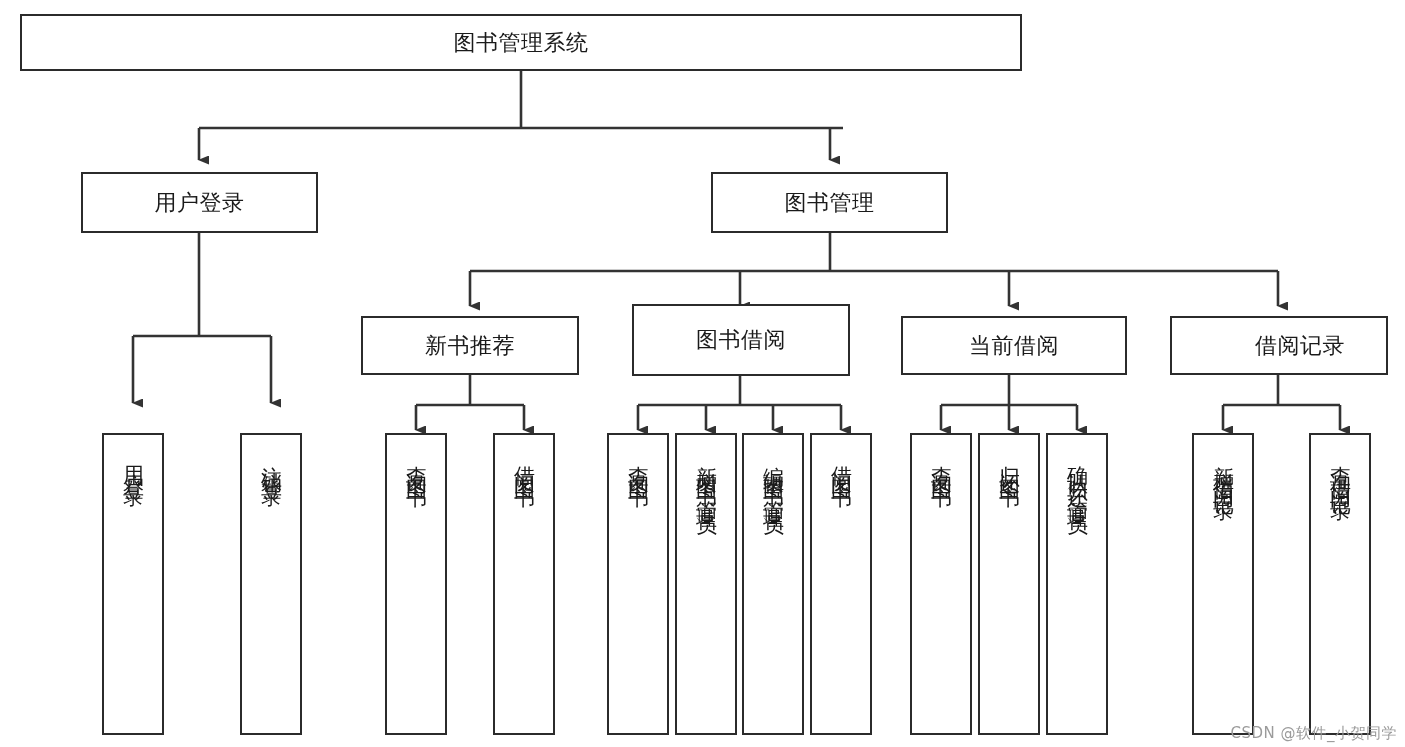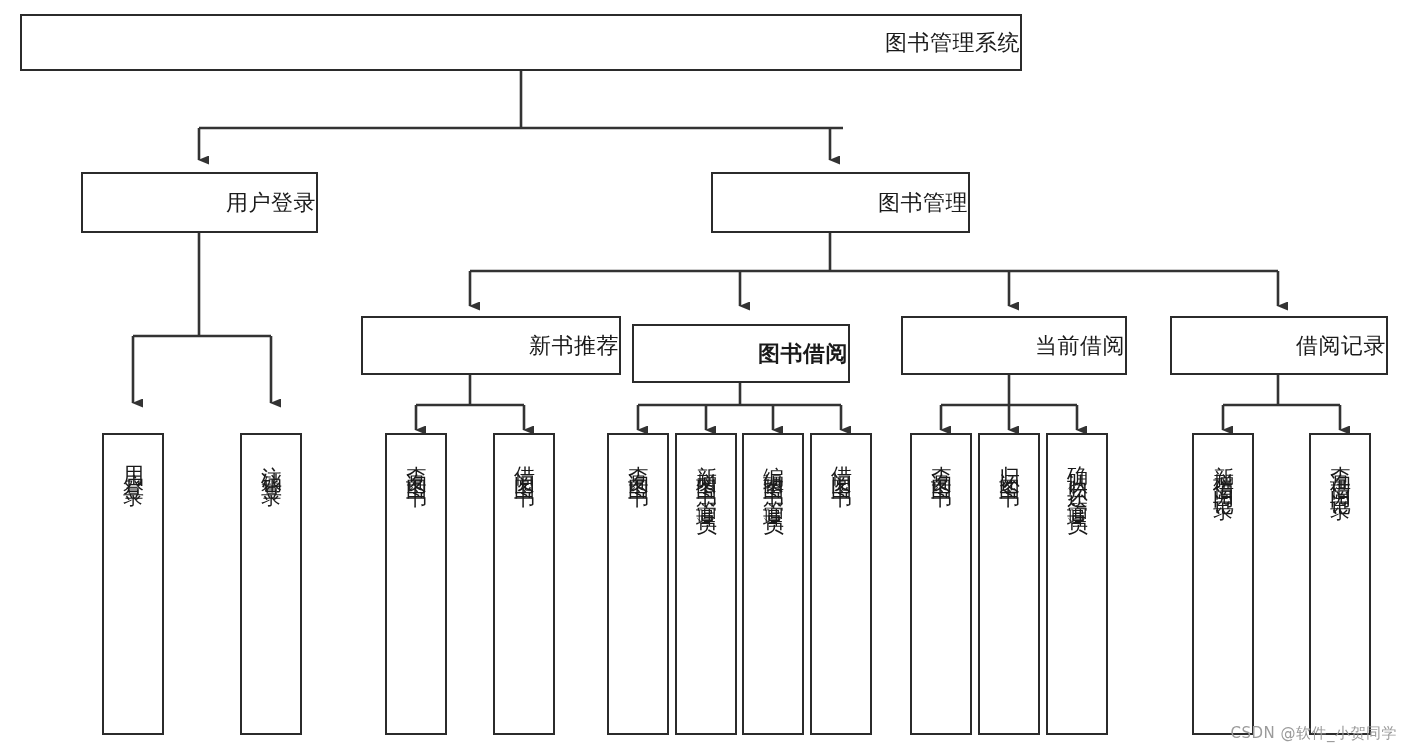--- a/index.html
+++ b/index.html
@@ -24,21 +24,21 @@
     width: 1405px;
     height: 747px;
   }
   .node {
     position: absolute;
     box-sizing: border-box;
     background: #ffffff;
     border: 2.5px solid #2b2b2b;
     display: flex;
     align-items: center;
-    justify-content: flex-end;
+    justify-content: center;
     z-index: 2;
   }
   .node-label {
     color: #1a1a1a;
     font-size: 22px;
     line-height: 1.25;
     letter-spacing: 0.5px;
     white-space: nowrap;
   }
   .node.vertical {
@@ -120,28 +120,28 @@
     </g>
   </svg>
 
   <div class="node" style="left:20px; top:14px; width:1002px; height:57px;">
     <span class="node-label">图书管理系统</span>
   </div>
 
   <div class="node" style="left:81px; top:172px; width:237px; height:61px;">
     <span class="node-label">用户登录</span>
   </div>
-  <div class="node" style="left:711px; top:172px; width:259px; height:61px;">
+  <div class="node" style="left:711px; top:172px; width:237px; height:61px;">
     <span class="node-label">图书管理</span>
   </div>
 
-  <div class="node" style="left:361px; top:316px; width:260px; height:59px;">
+  <div class="node" style="left:361px; top:316px; width:218px; height:59px;">
     <span class="node-label">新书推荐</span>
   </div>
-  <div class="node" style="left:632px; top:324px; width:218px; height:59px;font-weight:bold;">
+  <div class="node" style="left:632px; top:304px; width:218px; height:72px;">
     <span class="node-label">图书借阅</span>
   </div>
   <div class="node" style="left:901px; top:316px; width:226px; height:59px;">
     <span class="node-label">当前借阅</span>
   </div>
   <div class="node" style="left:1170px; top:316px; width:218px; height:59px;padding-left:42px;">
     <span class="node-label">借阅记录</span>
   </div>
 
   <div class="node vertical" style="left:102px; top:433px; width:62px; height:302px;">

